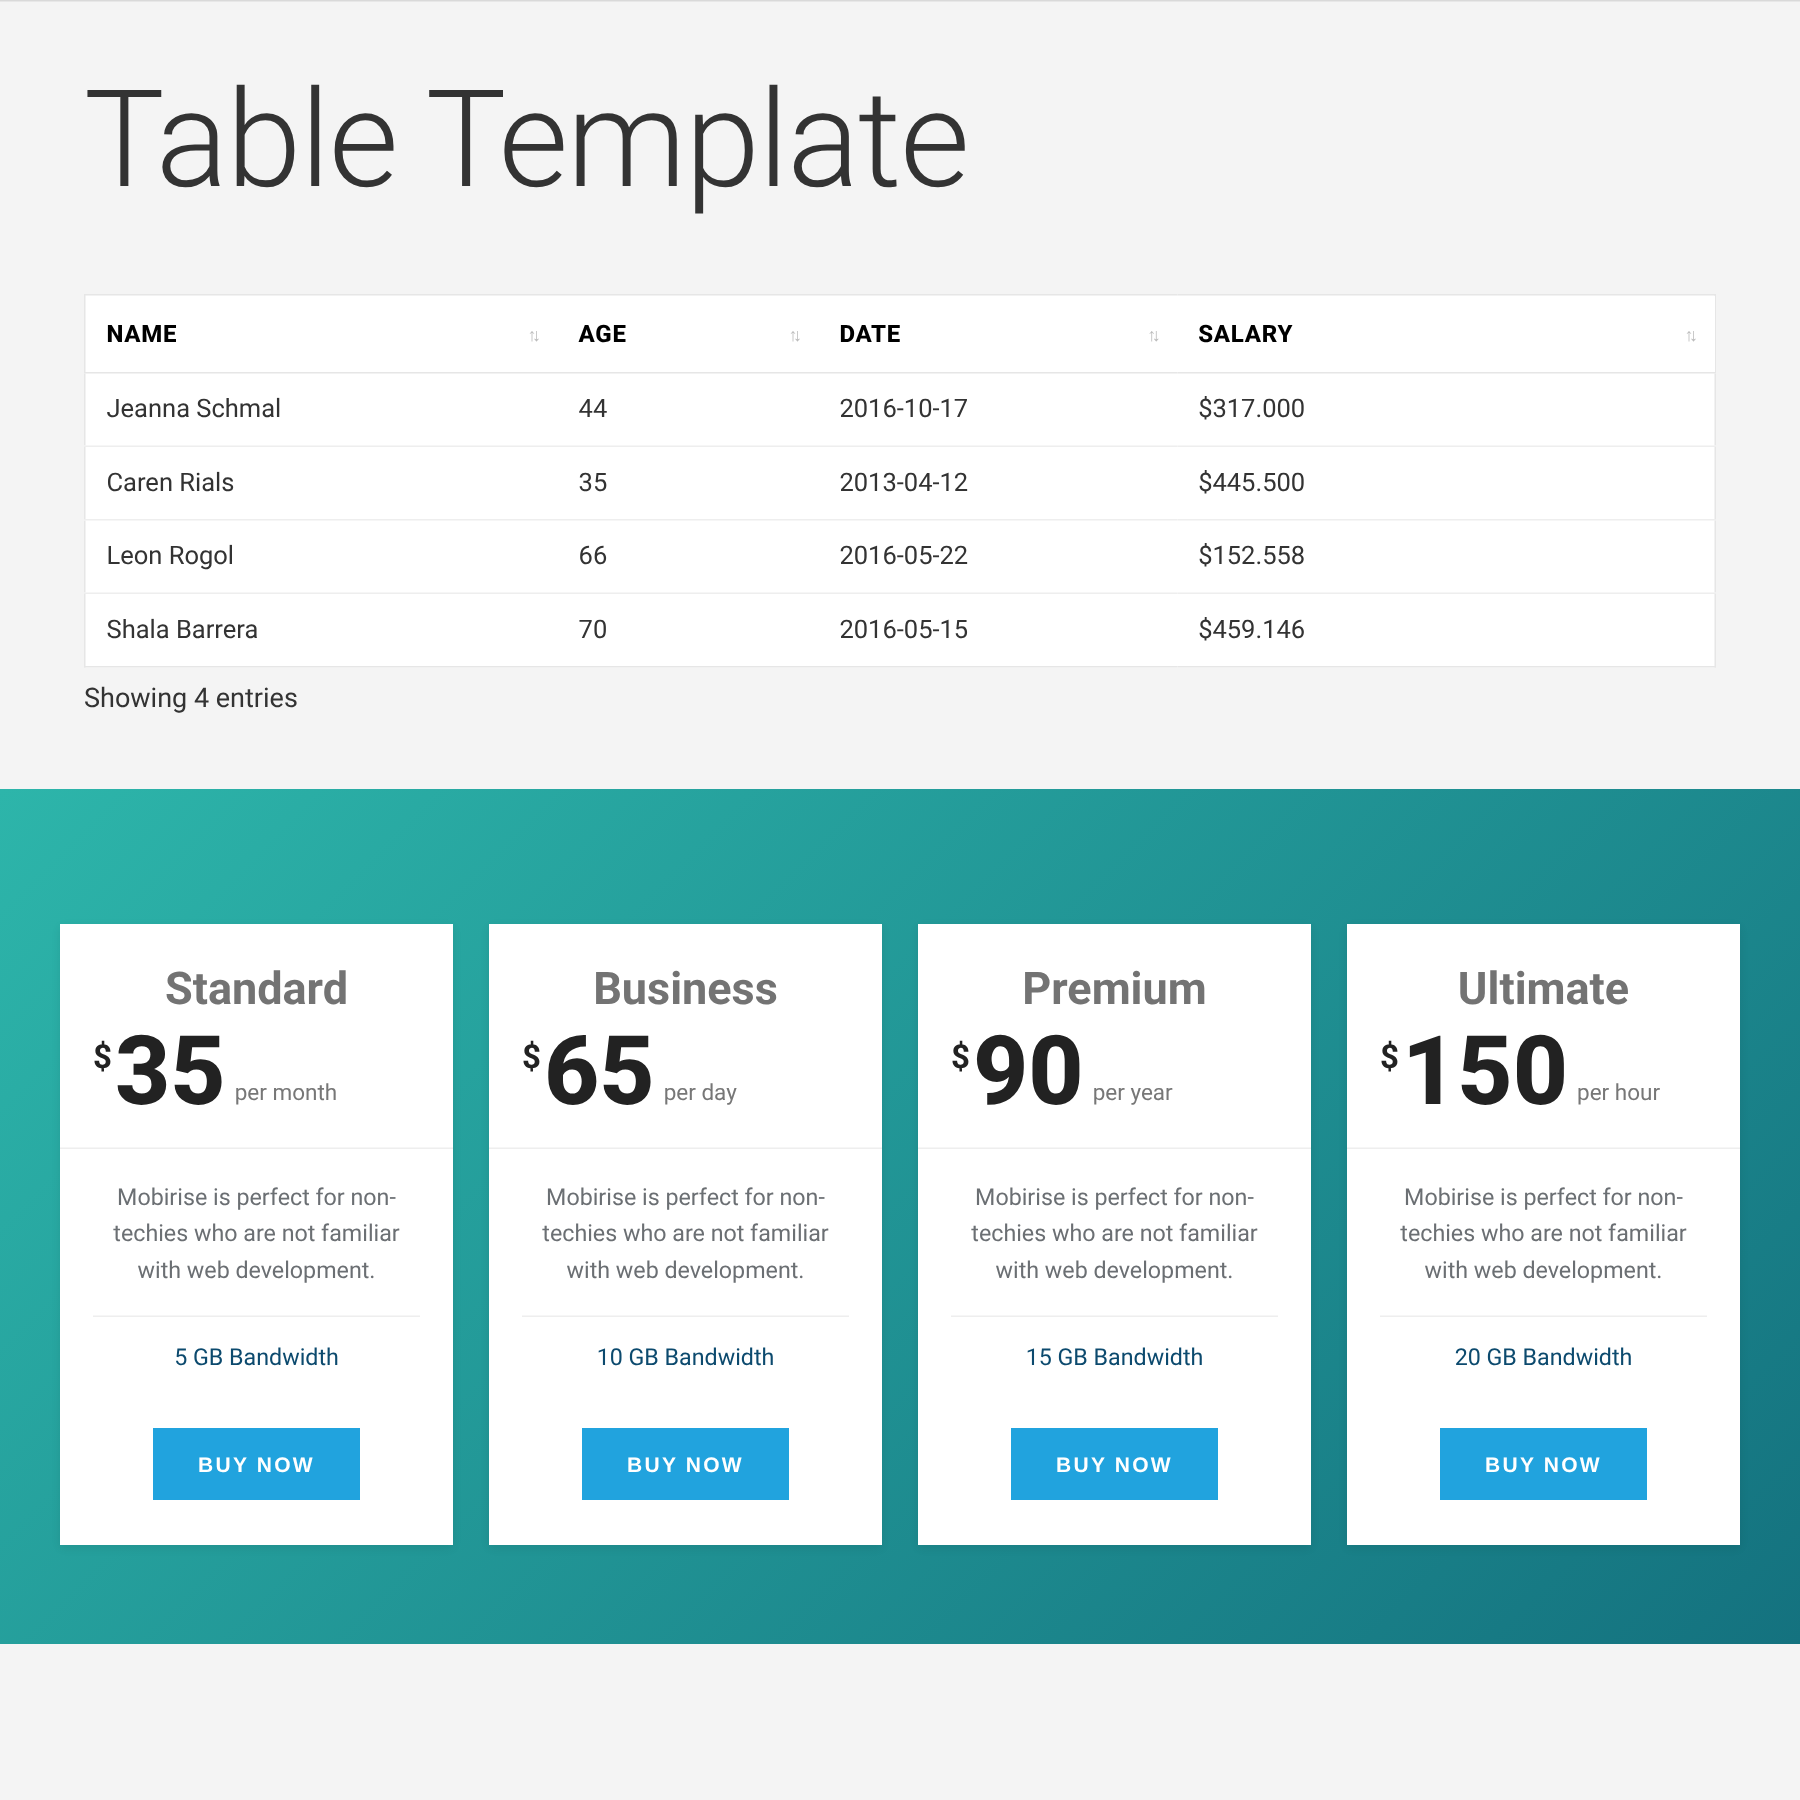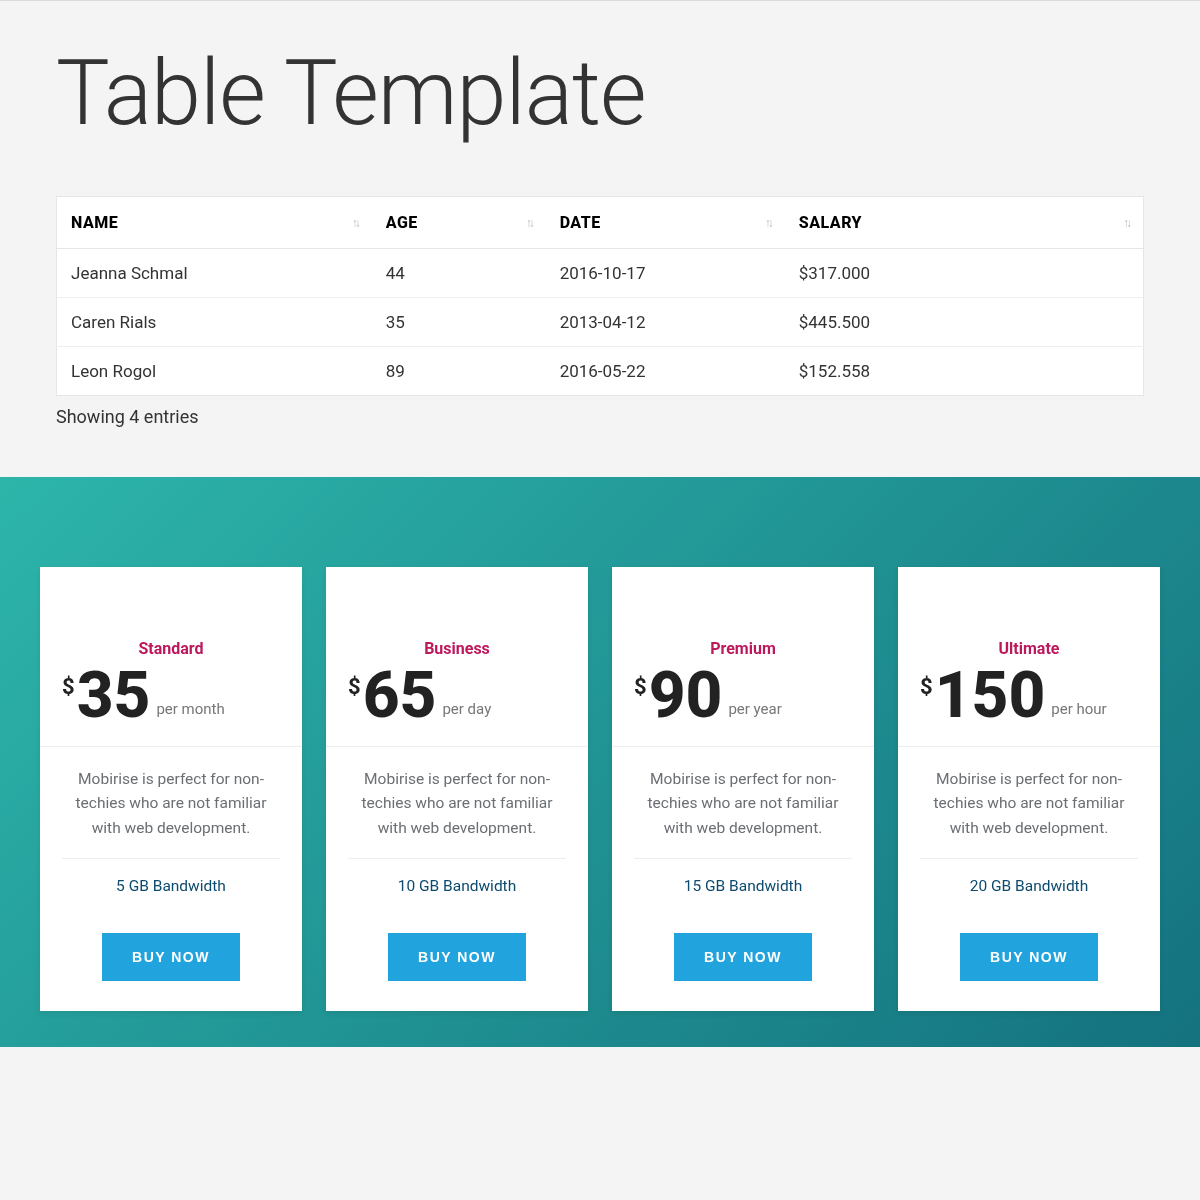--- a/index.html
+++ b/index.html
@@ -98,25 +98,24 @@
   width: 262px;
   padding: 0;
   box-shadow: 0 2px 6px rgba(0,0,0,0.08);
 }
 .card-head {
   padding: 26px 22px 18px 22px;
   border-bottom: 1px solid #eee;
 }
 .plan-name {
   text-align: center;
-  font-size: 16px;
+  font-size: 30px;
   font-weight: 700;
-  color: #be185d;
+  color: #737373;
   margin-bottom: 6px;
-  margin-top: 46px;
 }
 .price-line {
   display: flex;
   align-items: flex-end;
   justify-content: flex-start;
   gap: 2px;
 }
 .currency-symbol {
   font-size: 22px;
   font-weight: 700;
@@ -203,23 +202,29 @@
         <td>$317.000</td>
       </tr>
       <tr>
         <td>Caren Rials</td>
         <td>35</td>
         <td>2013-04-12</td>
         <td>$445.500</td>
       </tr>
       <tr>
         <td>Leon Rogol</td>
-        <td>89</td>
+        <td>66</td>
         <td>2016-05-22</td>
         <td>$152.558</td>
+      </tr>
+      <tr>
+        <td>Shala Barrera</td>
+        <td>70</td>
+        <td>2016-05-15</td>
+        <td>$459.146</td>
       </tr>
     </tbody>
   </table>
 
   <div class="entries-info">Showing 4 entries</div>
 </div>
 
 <div class="pricing-section">
   <div class="pricing-grid">
 

